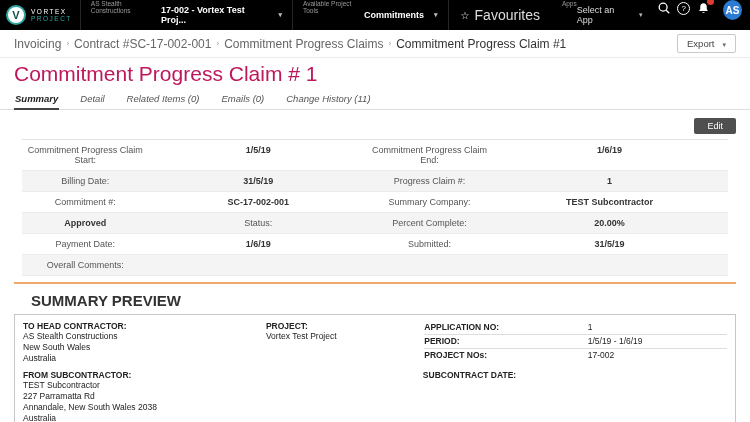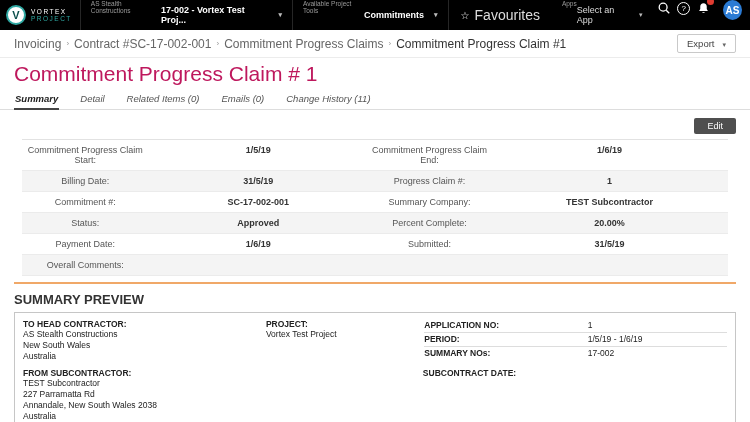--- a/index.html
+++ b/index.html
@@ -50,21 +50,21 @@
   .edit-btn { background:#4f4f4f; color:#fff; border:none; border-radius:2px; font-size:9px; padding:3px 13px; cursor:pointer; }
   .details { margin:0 22px; border-top:1px solid #e2e2e2;text-align:center; }
   .drow { display:grid; grid-template-columns:18.5% 30.5% 18% 33%; border-bottom:1px solid #ebebeb; }
   .drow.alt { background:#f4f4f4; }
   .dcell { font-size:9px; padding:5px 6px 5px 2px; color:#555; }
   .dcell.val { font-weight:bold; color:#333; }
 
   .orange-line { margin:6px 14px 0; border-top:2px solid #f0a868; }
 
   
-  .sp-heading { font-size:13px; font-weight:bold; color:#333; padding:8px 14px 5px; }
+  .sp-heading { font-size:15px; font-weight:bold; color:#333; padding:8px 14px 5px;margin-left:17px; }
   .preview { margin:0 14px; border:1px solid #c6c6c6; background:#fff; padding:6px 8px; font-size:8.5px; color:#222; }
   .pv-top { display:grid; grid-template-columns:34.5% 22.5% 43%; margin-bottom:6px; }
   .pv-label { font-weight:bold; }
   .addr-line { line-height:1.3; }
   .pv-right-row { display:grid; grid-template-columns:54% 46%; padding:1px 0 2px; align-items:end; }
   .pv-right-row.rule { border-bottom:1px solid #ddd; }
   .pv-mid { display:grid; grid-template-columns:56.8% 43.2%; margin-bottom:16px; }
 </style>
 </head>
 <body>
@@ -173,22 +173,22 @@
     <div class="dcell">Progress Claim #:</div>
     <div class="dcell val">1</div>
   </div>
   <div class="drow">
     <div class="dcell">Commitment #:</div>
     <div class="dcell val">SC-17-002-001</div>
     <div class="dcell">Summary Company:</div>
     <div class="dcell val">TEST Subcontractor</div>
   </div>
   <div class="drow alt">
+    <div class="dcell val">Approved</div>
     <div class="dcell">Status:</div>
-    <div class="dcell val">Approved</div>
     <div class="dcell">Percent Complete:</div>
     <div class="dcell val">20.00%</div>
   </div>
   <div class="drow">
     <div class="dcell">Payment Date:</div>
     <div class="dcell val">1/6/19</div>
     <div class="dcell">Submitted:</div>
     <div class="dcell val">31/5/19</div>
   </div>
   <div class="drow alt">
@@ -218,21 +218,21 @@
     <div>
       <div class="pv-right-row rule">
         <span class="pv-label">APPLICATION NO:</span>
         <span>1</span>
       </div>
       <div class="pv-right-row rule">
         <span class="pv-label">PERIOD:</span>
         <span>1/5/19 - 1/6/19</span>
       </div>
       <div class="pv-right-row">
-        <span class="pv-label">SUMMARY NOs:</span>
+        <span class="pv-label">PROJECT NOs:</span>
         <span>17-002</span>
       </div>
     </div>
   </div>
 
   <div class="pv-mid">
     <div>
       <div class="pv-label">FROM SUBCONTRACTOR:</div>
       <div class="addr-line">TEST Subcontractor</div>
       <div class="addr-line">227 Parramatta Rd</div>

